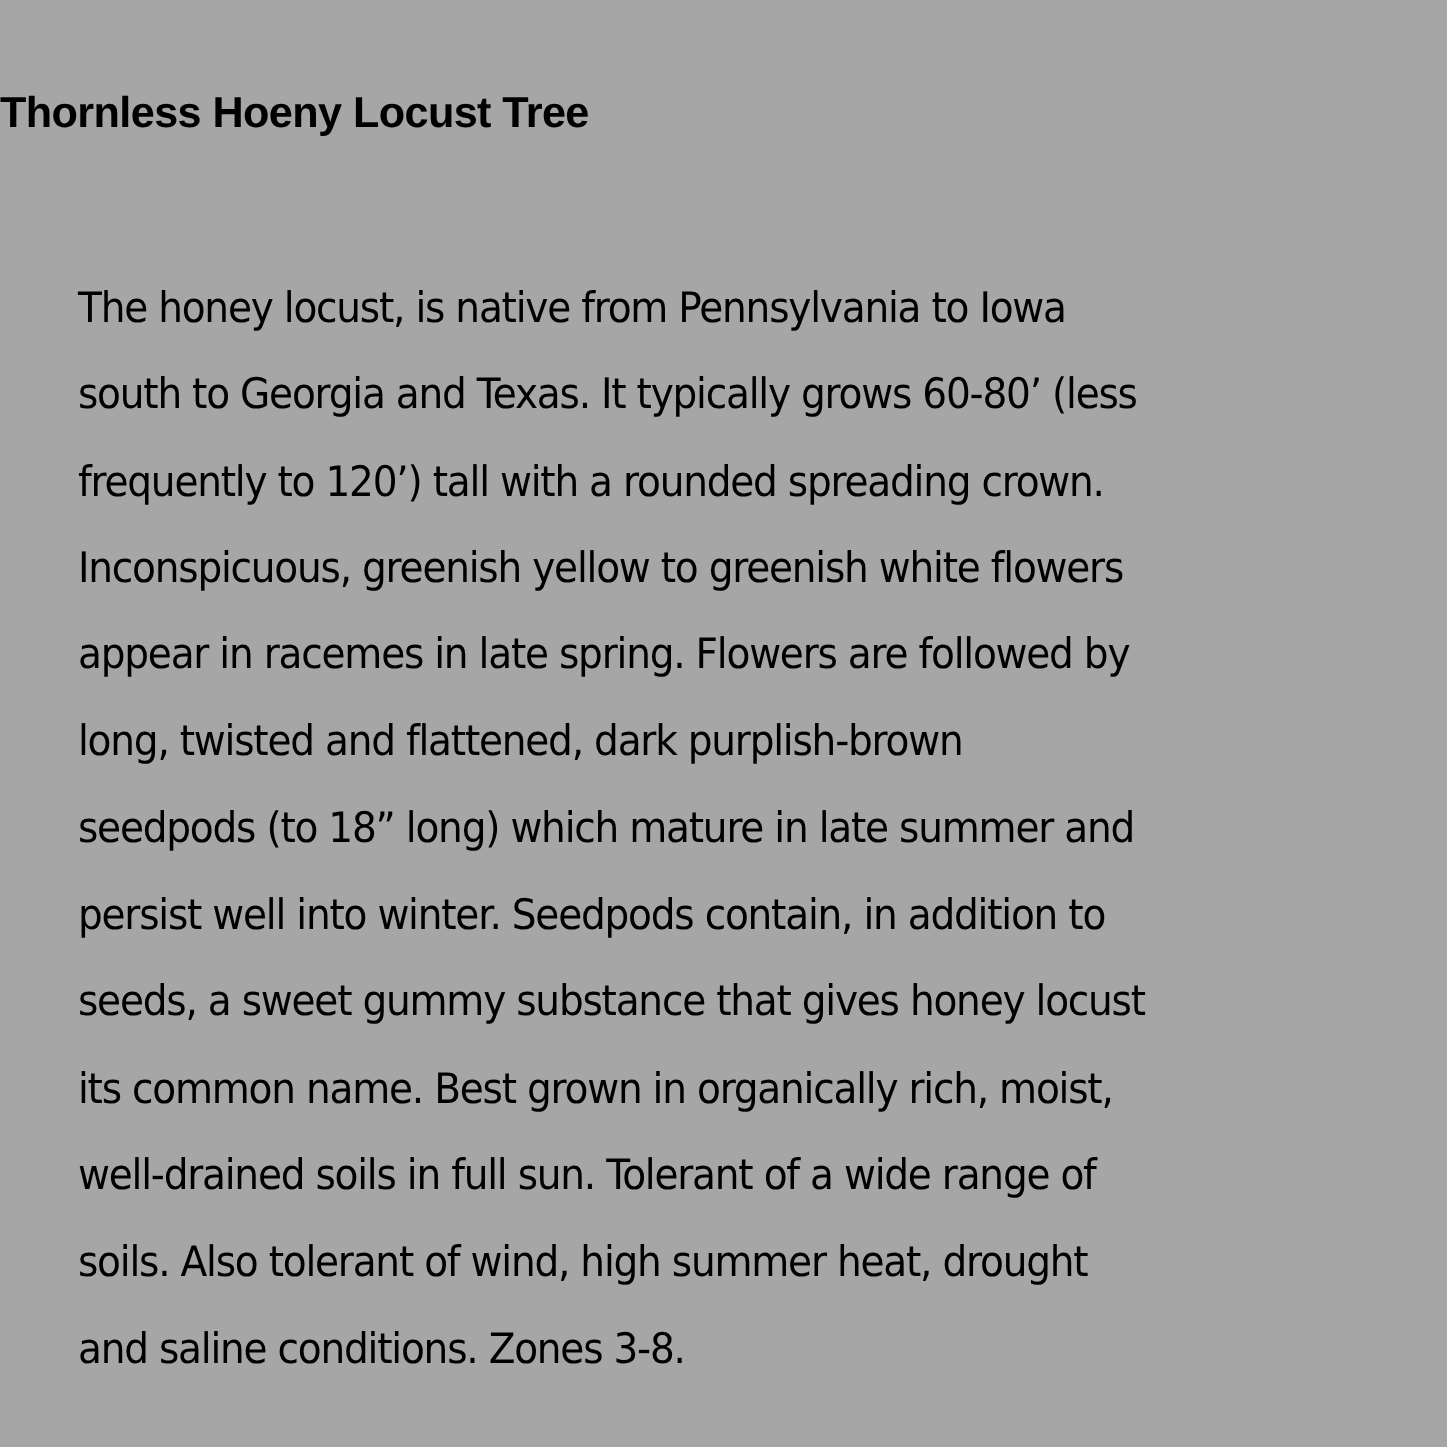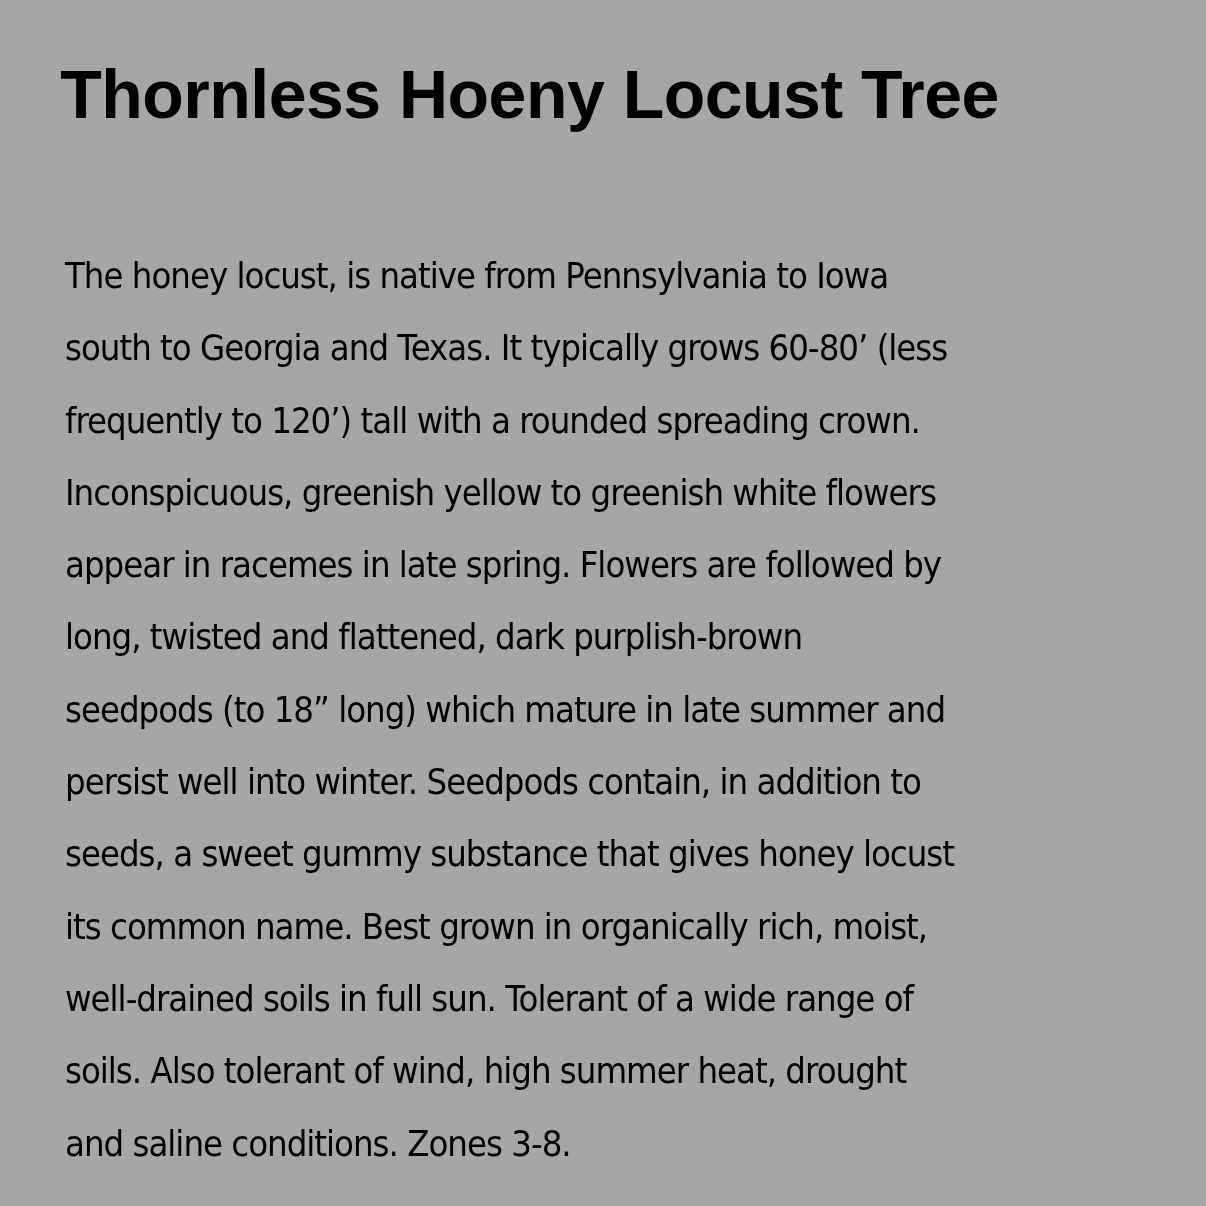--- a/index.html
+++ b/index.html
@@ -13,31 +13,31 @@
       position: relative;
       overflow: hidden;
       font-family: "DejaVu Sans", sans-serif;
       color: #000000;
     }
     .title {
       position: absolute;
       top: 62px;
       left: 0;
       width: 1059px;
-      text-align: center;
+      text-align: left;
       font-family: "Liberation Sans", sans-serif;
       font-weight: bold;
-      font-size: 68px;
+      font-size: 36px;
       line-height: 64px;
       letter-spacing: -0.5px;
       margin: 0;
     }
     .body-text {
       position: absolute;
-      top: 240px;
+      top: 221px;
       left: 65px;
       width: 1100px;
       margin: 0;
     }
     .line {
       display: block;
       font-family: "DejaVu Sans", sans-serif;
       font-size: 35px;
       line-height: 72.3px;
       white-space: nowrap;

